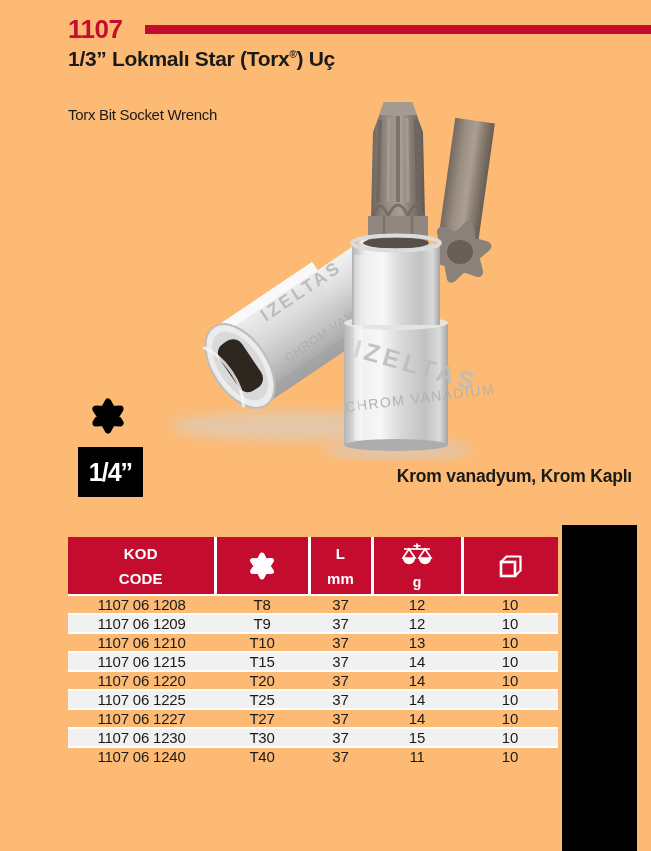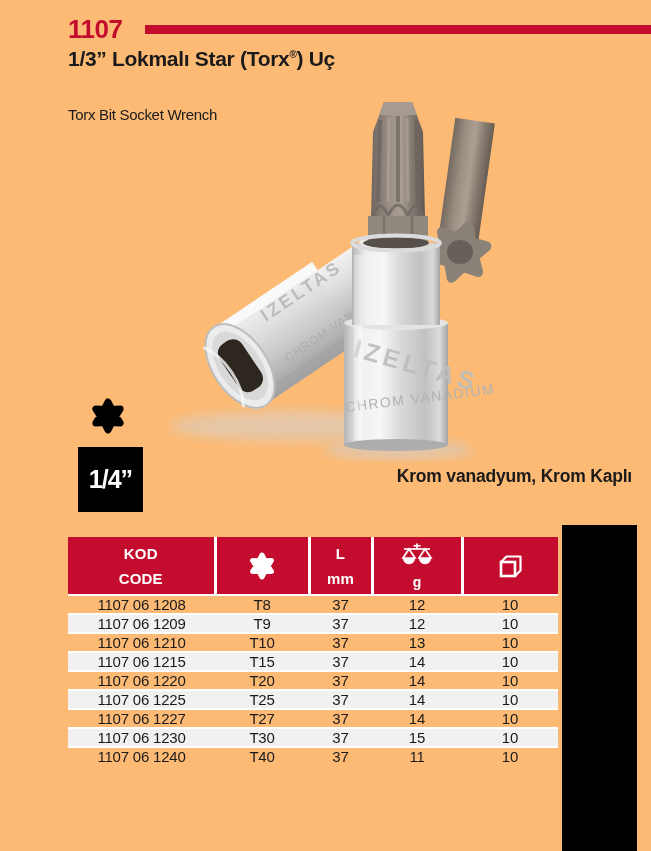--- a/index.html
+++ b/index.html
@@ -17,21 +17,21 @@
   .red-rule{position:absolute;left:145px;top:25px;width:506px;height:9px;background:var(--red);}
   .title-tr{position:absolute;left:68px;top:47px;font-size:21px;font-weight:700;color:var(--ink);letter-spacing:-0.3px;white-space:nowrap;}
   .title-tr sup{font-size:10px;}
   .title-en{position:absolute;left:68px;top:80px;font-size:15px;font-weight:400;color:var(--ink);letter-spacing:-0.3px;white-space:nowrap;margin-top:26px;}
 
   
   .photo{position:absolute;left:140px;top:90px;width:430px;height:372px;}
 
   
   .drive-star{position:absolute;left:84px;top:392px;width:48px;height:48px;}
-  .drive-badge{position:absolute;left:78px;top:447px;width:65px;height:65px;background:#000;color:#fff;display:flex;align-items:center;justify-content:center;font-size:25px;font-weight:700;letter-spacing:-1px;}
+  .drive-badge{position:absolute;left:78px;top:447px;width:65px;height:50px;background:#000;color:#fff;display:flex;align-items:center;justify-content:center;font-size:25px;font-weight:700;letter-spacing:-1px;}
 
   
   .material{position:absolute;right:19px;top:464px;text-align:right;color:var(--ink);line-height:24px;letter-spacing:-0.2px;}
   .material .tr{font-size:17.5px;font-weight:700;}
   .material .en{font-size:17.5px;font-weight:400;}
 
   
   .spec-table-wrap{position:absolute;left:68px;top:537px;width:490px;}
   table{border-collapse:collapse;table-layout:fixed;width:490px;}
   thead th{background:var(--red);height:58px;padding:0;vertical-align:middle;color:#fff;border-left:3px solid #fff;}

